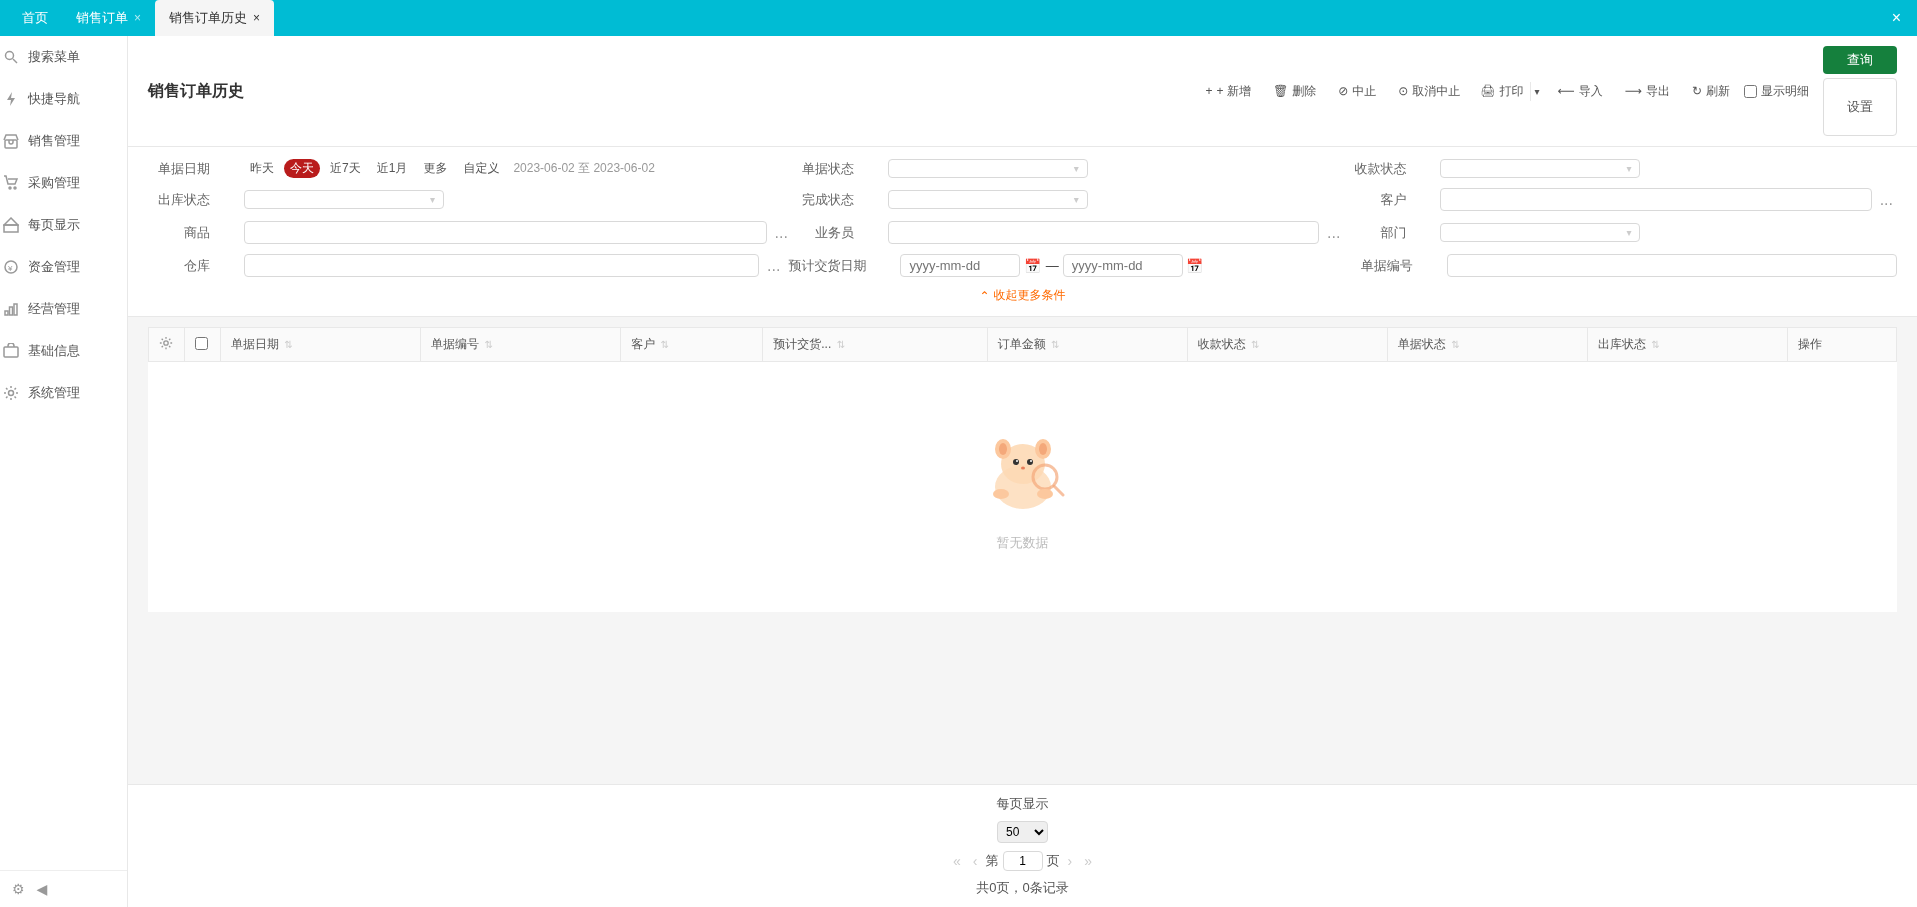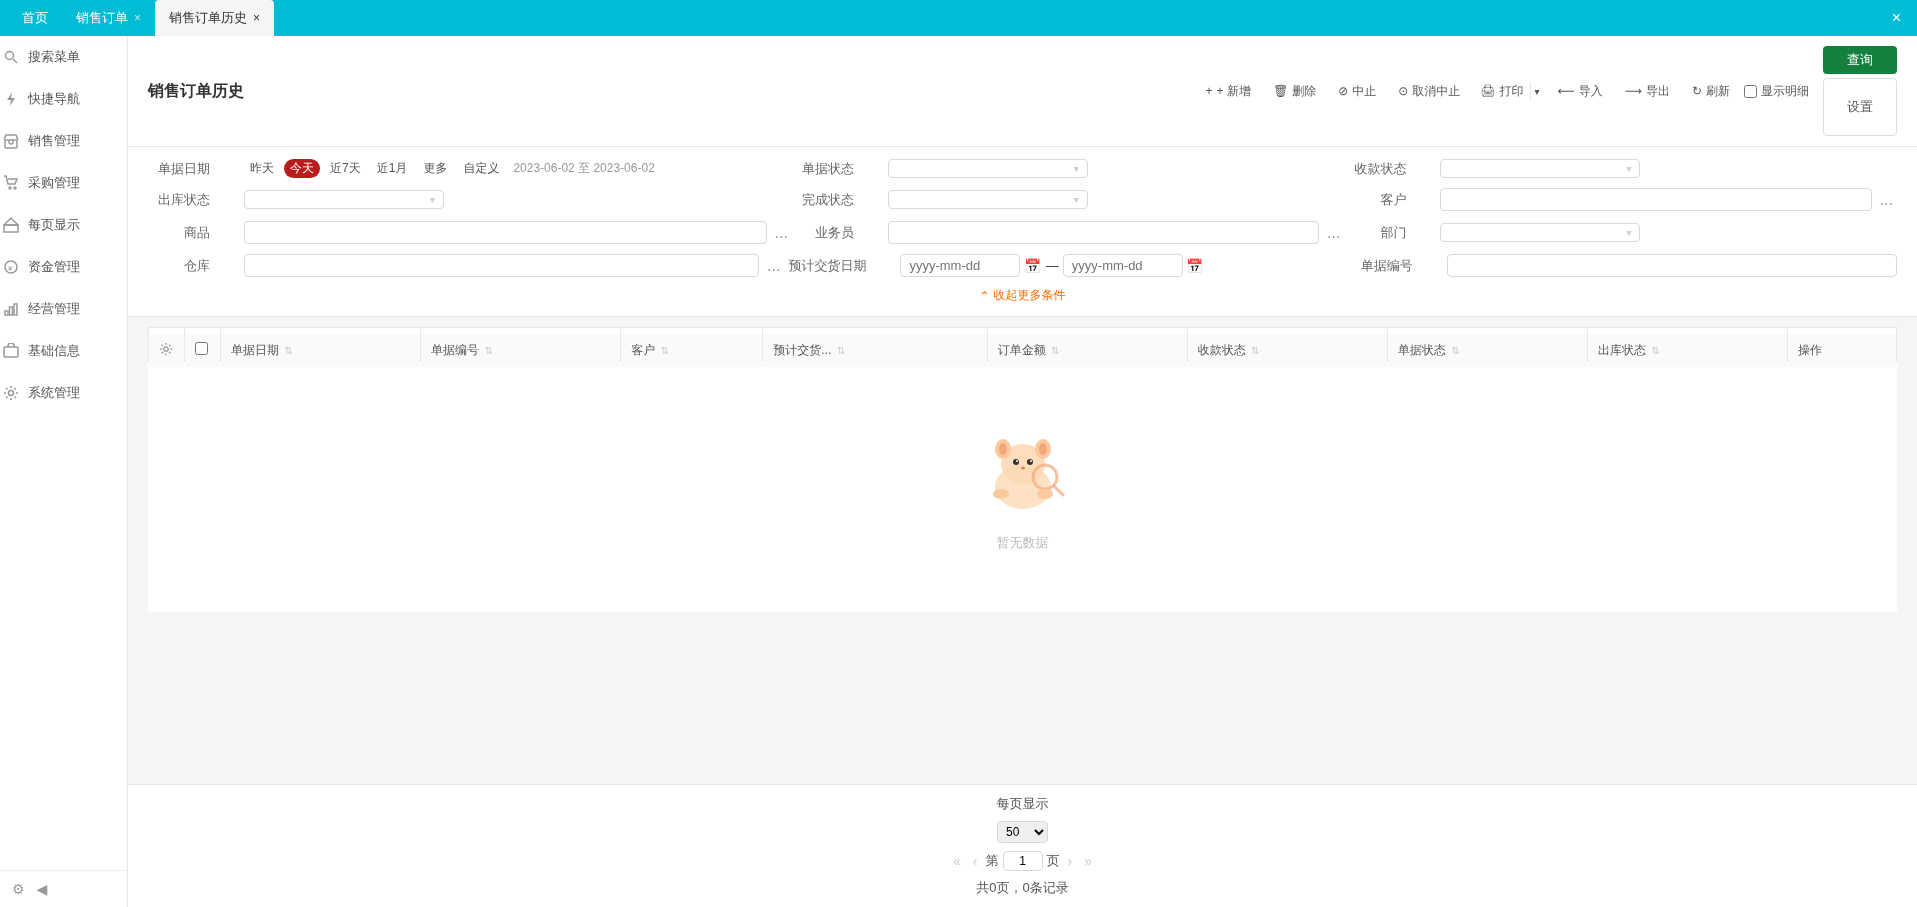--- a/index.html
+++ b/index.html
@@ -55,21 +55,21 @@
     .date-input-group { display: flex; align-items: center; gap: 4px; }
     .date-input { border: 1px solid #d9d9d9; border-radius: 4px; padding: 3px 8px; font-size: 13px; color: #bbb; width: 120px; background: #fff; }
     .date-icon { color: #ff6a00; font-size: 14px; cursor: pointer; }
     .collapse-btn { display: flex; align-items: center; gap: 4px; color: #ff6a00; font-size: 12px; cursor: pointer; justify-content: center; margin-top: 4px; }
 
     
     .table-area { flex: 1; overflow: auto; padding: 0 20px 10px; }
     .data-table { width: 100%; border-collapse: collapse; background: #fff; margin-top: 10px; }
     .data-table th { background: #fafafa; border: 1px solid #e8e8e8; padding: 8px 10px; font-size: 12px; color: #555; font-weight: normal; text-align: left; white-space: nowrap; }
     .data-table td { border: 1px solid #e8e8e8; padding: 8px 10px; font-size: 12px; color: #333; }
-    .table-header-row th { position: sticky; top: 16px; z-index: 2; }
+    .table-header-row th { position: sticky; top: 10px; z-index: 2; }
     .sort-icon { color: #ccc; font-size: 10px; margin-left: 2px; }
     .th-gear { width: 36px; text-align: center; }
     .th-check { width: 36px; text-align: center; }
 
     
     .empty-state { display: flex; flex-direction: column; align-items: center; justify-content: center; padding: 60px 0; }
     .empty-icon { width: 100px; height: 100px; position: relative; margin-bottom: 12px; }
     .empty-text { color: #bbb; font-size: 13px; }
 
     

